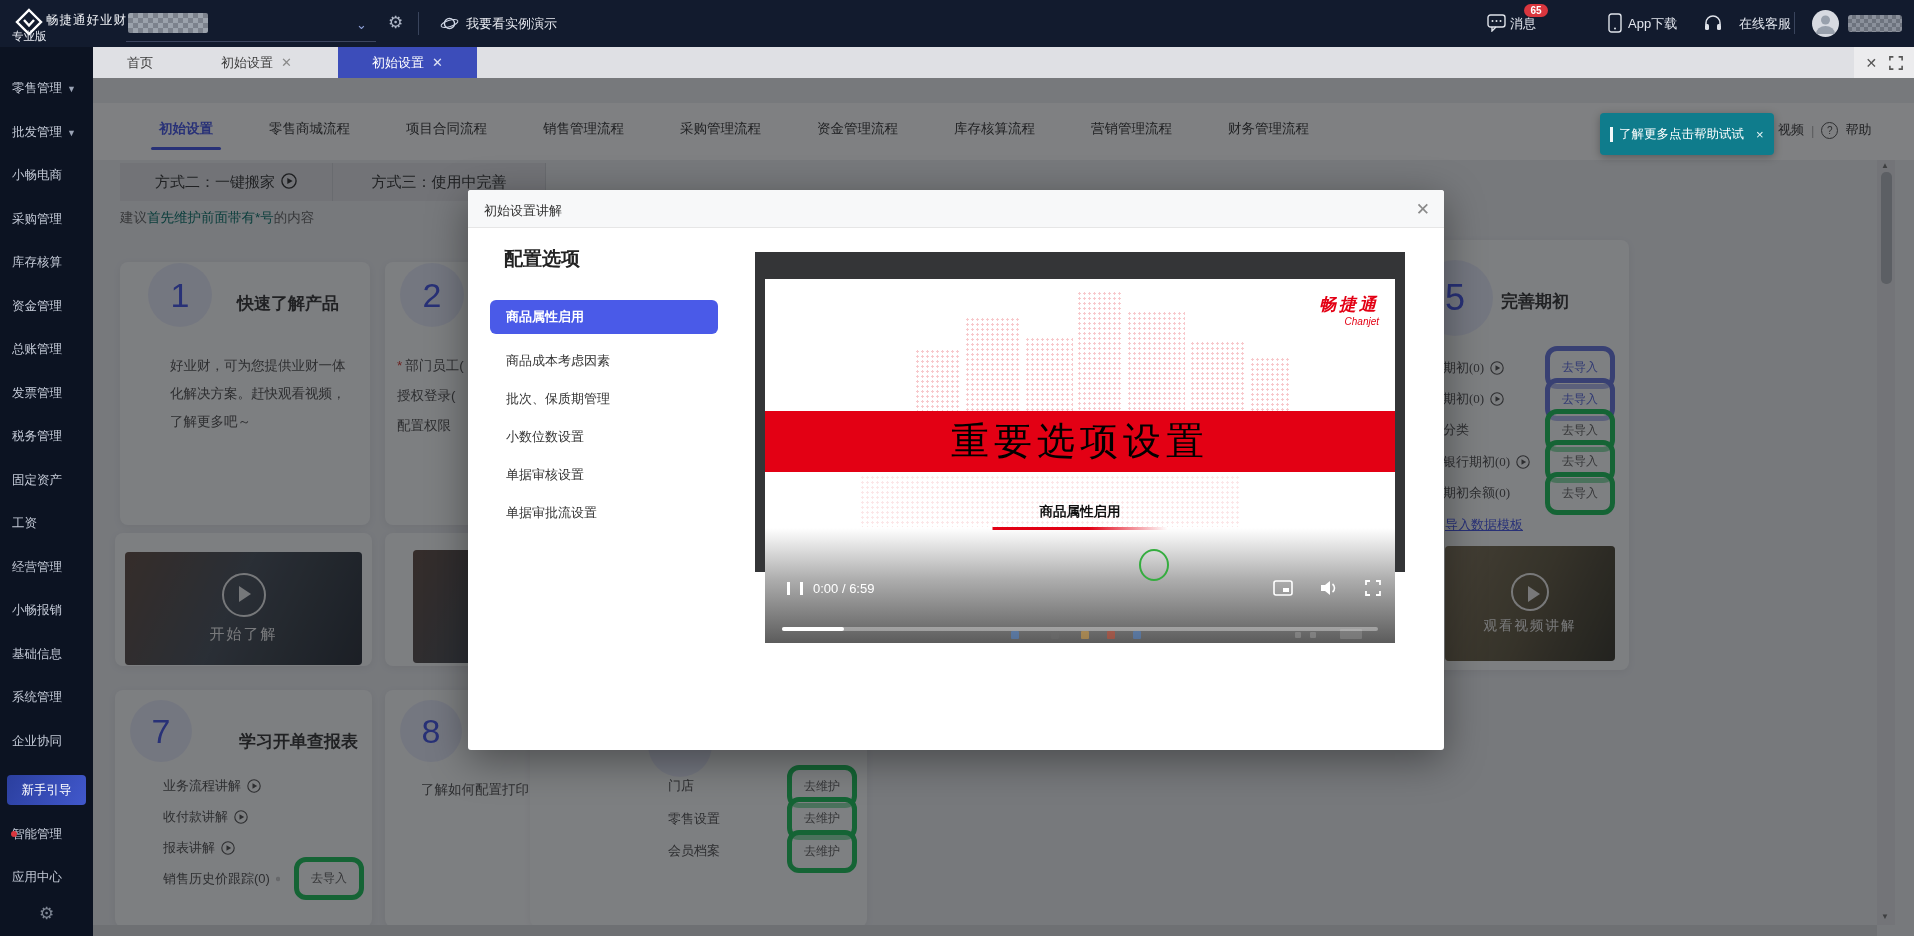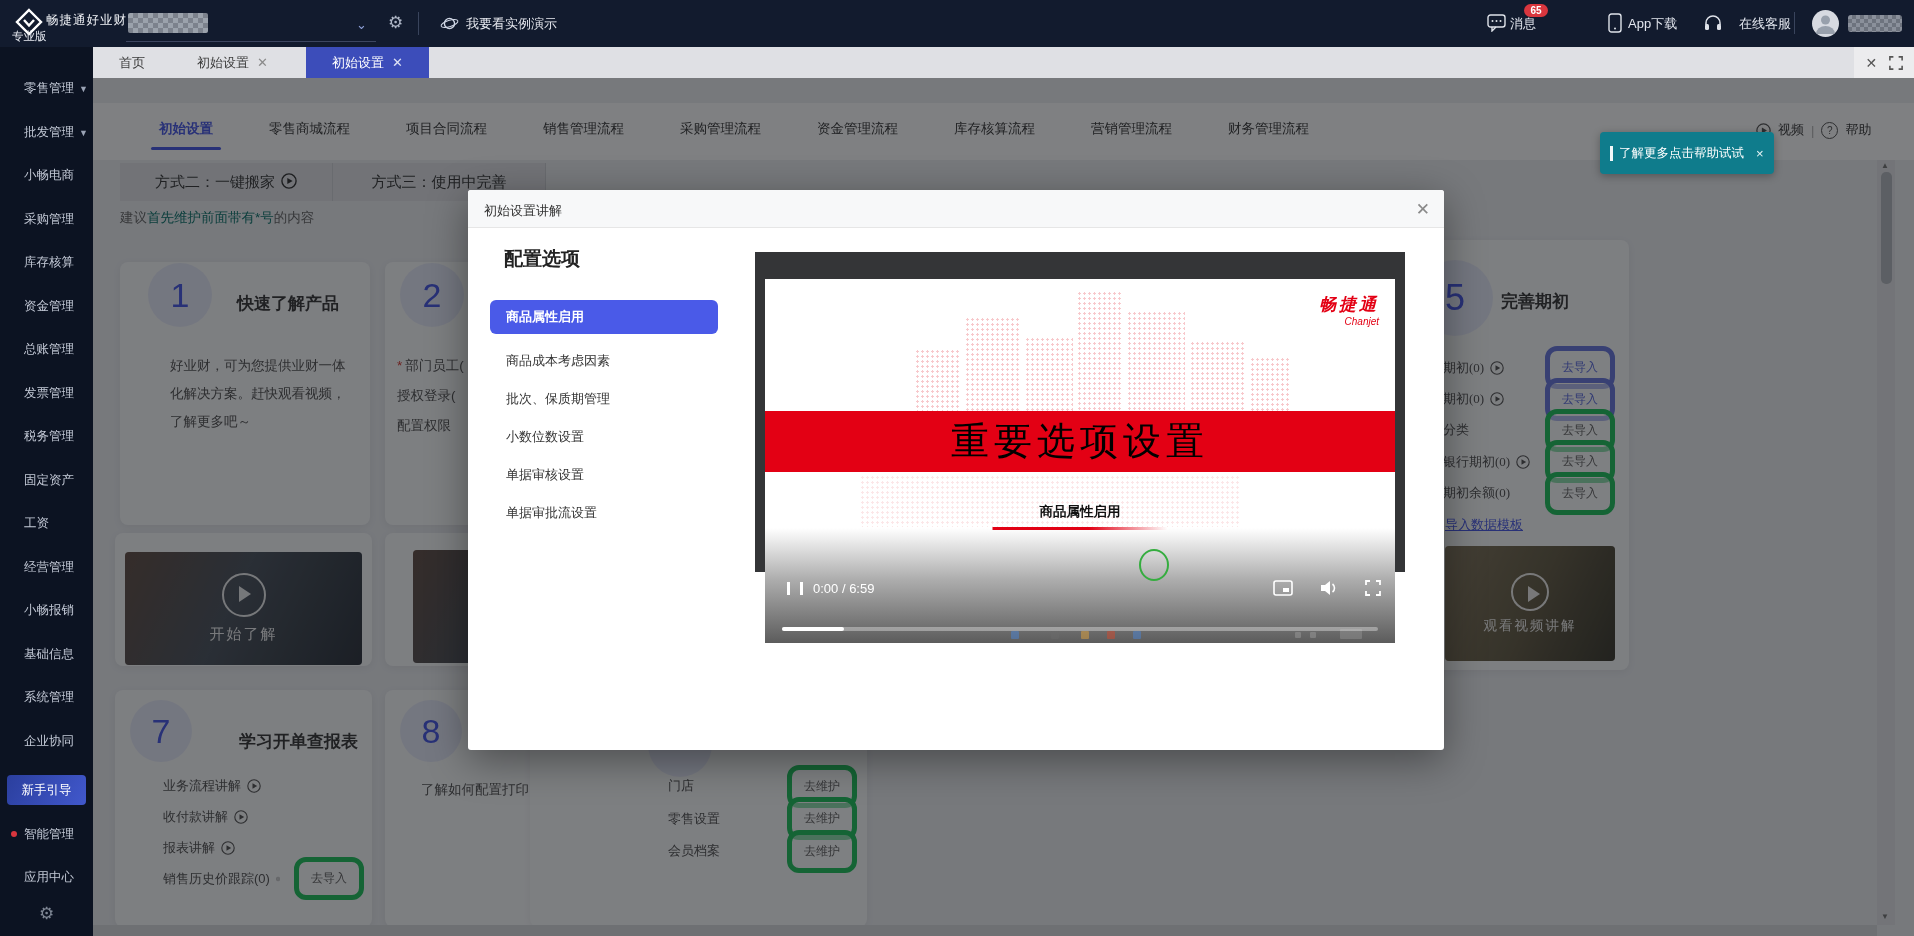--- a/index.html
+++ b/index.html
@@ -22,30 +22,30 @@
   .demo-txt{position:absolute;left:466px;top:15px;font-size:13px;color:#e8eaf0;}
   .tb-right-txt{font-size:13px;color:#e2e6ee;}
   .badge{position:absolute;left:1524px;top:4px;min-width:16px;padding:1px 4px;background:#d9363e;border-radius:9px;
          color:#fff;font-size:10px;text-align:center;font-weight:bold;}
   .avatar{position:absolute;left:1812px;top:10px;width:27px;height:27px;border-radius:50%;background:#d7dae1;overflow:hidden;}
   .name-blur{position:absolute;left:1848px;top:15px;width:54px;height:17px;border-radius:3px;
              background:repeating-conic-gradient(#848a93 0% 25%,#a9aeb7 0% 50%) 0 0/8px 8px;opacity:.8;}
 
   
   .tabstrip{position:absolute;left:93px;top:47px;width:1821px;height:31px;background:#dfe0e4;z-index:30;display:flex;align-items:stretch;}
-  .wtab{display:flex;align-items:center;padding:0 26px;font-size:13px;color:#3c3c3c;cursor:pointer;}
+  .wtab{display:flex;align-items:center;padding:0 34px;font-size:13px;color:#3c3c3c;cursor:pointer;}
   .wtab .x{margin-left:8px;font-size:13px;color:#8a8a8a;}
   .wtab.active{background:#3c4dba;color:#fff;margin-left:12px;}
   .wtab.active .x{color:#dfe3f5;}
   .strip-right{position:absolute;right:0;top:0;width:60px;height:31px;background:#ececee;display:flex;align-items:center;justify-content:space-evenly;}
   .strip-ico{color:#555;font-size:14px;line-height:1;}
 
   
   .sidebar{position:absolute;left:0;top:47px;width:93px;height:889px;background:#0c1322;z-index:25;}
-  .side-item{position:absolute;left:0;width:93px;height:20px;line-height:20px;padding-left:24px;box-sizing:border-box;
+  .side-item{position:absolute;left:0;width:93px;height:20px;line-height:20px;padding-left:12px;box-sizing:border-box;
              font-size:12.5px;color:#c3c9d6;white-space:nowrap;cursor:pointer;}
   .side-item .arr{font-size:9px;margin-left:5px;color:#9aa3b5;}
   .side-item .dot{position:absolute;left:11px;top:7px;width:6px;height:6px;border-radius:50%;background:#d9363e;}
   .side-item.active{left:7px;width:79px;padding:0;text-align:center;height:30px;line-height:30px;border-radius:4px;
              background:linear-gradient(120deg,#2b3f9e,#4158cc);color:#fff;}
   .side-gear{position:absolute;left:0;top:856px;width:93px;text-align:center;font-size:17px;color:#7e8694;cursor:pointer;}
 
   
   .content{position:absolute;left:93px;top:78px;width:1821px;height:858px;background:#eef0f3;}
   .subnavbar{position:absolute;left:0;top:25px;width:1821px;height:57px;background:#ffffff;}
@@ -94,21 +94,21 @@
 
   
   .overlay{position:absolute;left:93px;top:78px;width:1821px;height:858px;background:rgba(10,12,16,.52);z-index:10;}
   .vtrack{position:absolute;left:1877px;top:160px;width:18px;height:765px;background:#e6e7ea;}
   .vthumb{position:absolute;left:1881px;top:172px;width:11px;height:112px;background:#b7bac0;border-radius:5px;}
   .varr{position:absolute;left:1881px;font-size:8px;color:#777;}
   .hbar{position:absolute;left:93px;top:925px;width:1784px;height:11px;background:#dcdde0;}
 
   
   .banner{position:absolute;left:1600px;top:113px;height:42px;background:#0f7c8c;border-radius:4px;z-index:15;
-          display:flex;align-items:center;padding:0 10px;box-shadow:0 2px 8px rgba(0,0,0,.3);margin-top:19px;}
+          display:flex;align-items:center;padding:0 10px;box-shadow:0 2px 8px rgba(0,0,0,.3);}
   .banner .bar{width:3px;height:15px;background:rgba(255,255,255,.95);margin-right:6px;}
   .banner .txt{color:#fff;font-size:12.5px;white-space:nowrap;}
   .banner .bx{color:#e8f4f6;font-size:13px;margin-left:12px;cursor:pointer;}
 
   
   .modal{position:absolute;left:468px;top:190px;width:976px;height:560px;background:#fff;border-radius:3px;z-index:20;
          box-shadow:0 10px 40px rgba(0,0,0,.4);}
   .m-head{position:absolute;left:0;top:0;width:100%;height:38px;background:#f7f8f9;border-bottom:1px solid #e6e6e6;
           box-sizing:border-box;border-radius:3px 3px 0 0;}
   .m-title{position:absolute;left:16px;top:12px;font-size:13px;color:#333;}

